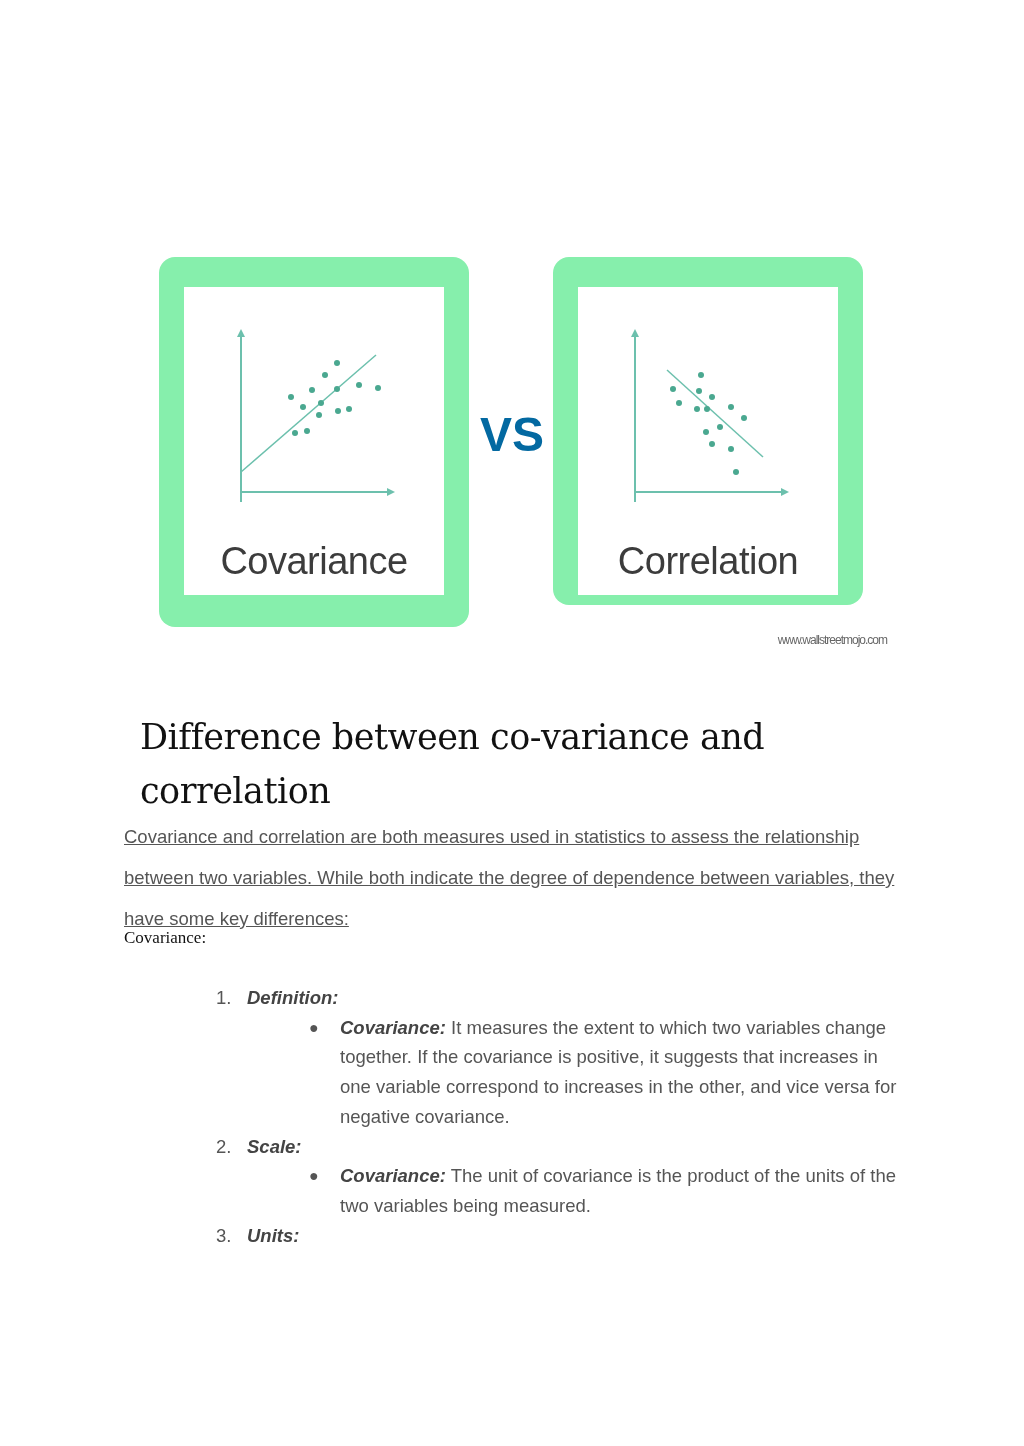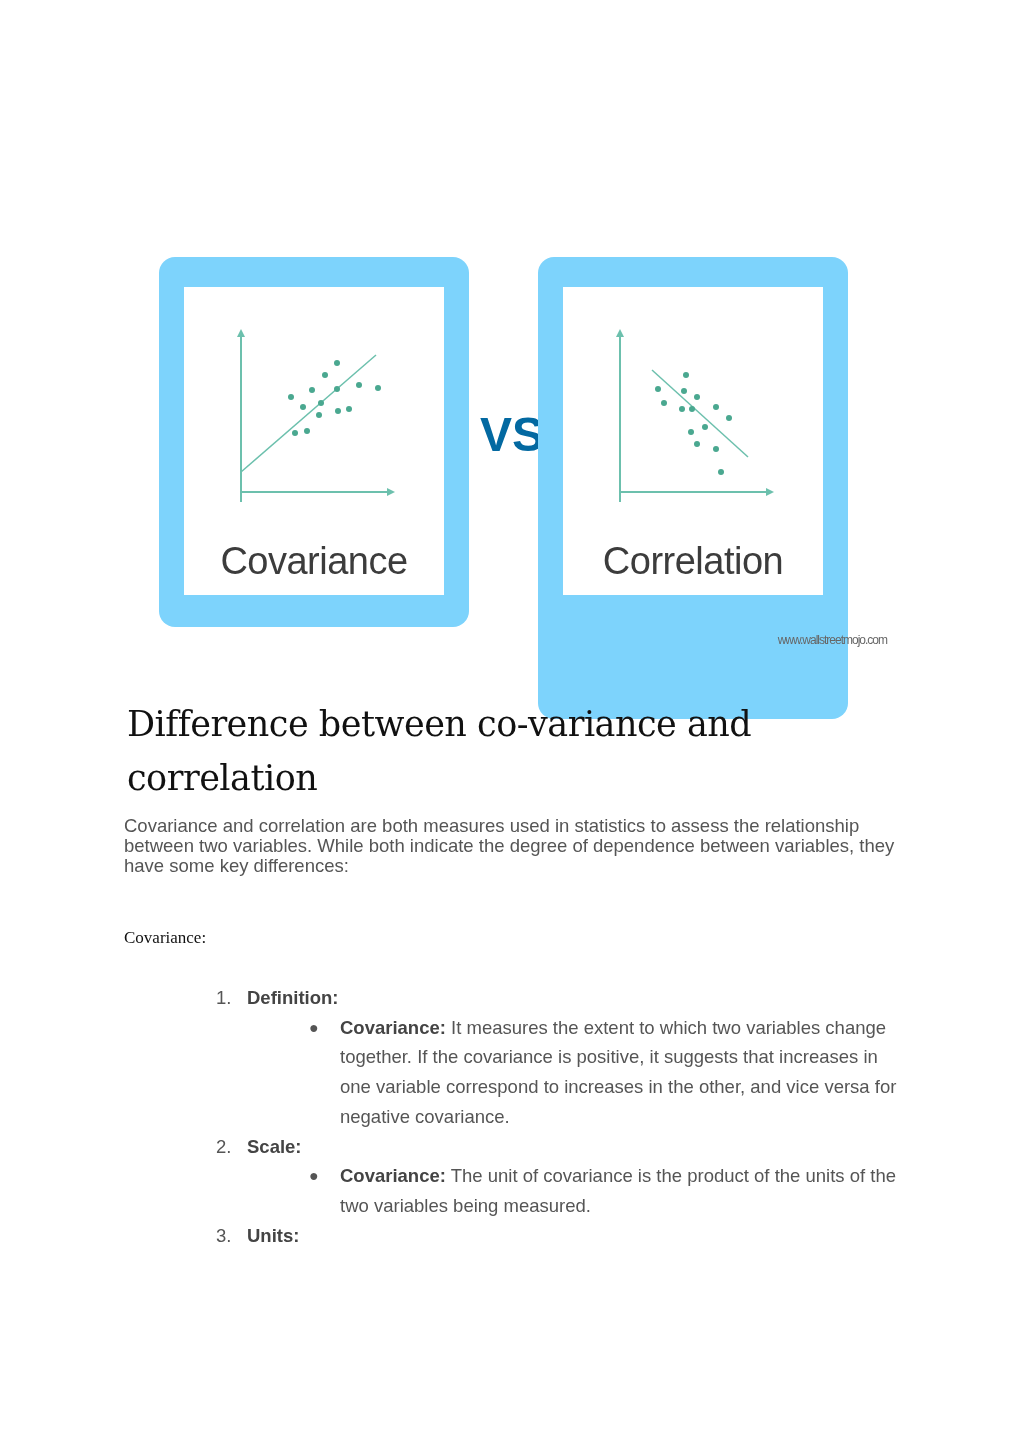--- a/index.html
+++ b/index.html
@@ -1,29 +1,29 @@
 <!DOCTYPE html>
 <html><head>
 <meta charset="utf-8">
 <style>
   html, body { margin:0; padding:0; background:#ffffff; }
   body { width:1024px; height:1446px; position:relative; overflow:hidden; }
   .figure { position:absolute; left:150px; top:250px; width:745px; height:410px; }
-  .card { position:absolute; background:#7dd3fc; border-radius:16px; }
+  .card { position:absolute; background:#86efac; border-radius:16px; }
   .card .inner { position:absolute; background:#ffffff; }
   .card-label { position:absolute; left:0; right:0; text-align:center; font-family:"Liberation Sans", sans-serif; font-size:38px; color:#3c3c3c; letter-spacing:-0.5px; }
   .vs { position:absolute; left:330px; top:157px; font-family:"Liberation Sans", sans-serif; font-weight:bold; font-size:48px; color:#0369a1; }
   .watermark { position:absolute; right:8px; top:383px; font-family:"Liberation Sans", sans-serif; font-size:12px; color:#666; letter-spacing:-1px; }
-  .title { position:absolute; left:124px; top:694px; width:760px; font-family:"DejaVu Serif", serif; font-size:35px; line-height:54px; color:#111; font-weight:normal; margin:3px; letter-spacing:-0.5px; }
-  .intro { position:absolute; left:124px; top:816px; width:780px; font-family:"Liberation Sans", sans-serif; font-size:18.5px; line-height:20px; color:#555; margin:0; }
+  .title { position:absolute; left:124px; top:694px; width:760px; font-family:"DejaVu Serif", serif; font-size:35px; line-height:54px; color:#111; font-weight:normal; margin:16px; letter-spacing:-0.5px; }
+  .intro { position:absolute; left:124px; top:816px; width:780px; font-family:"Liberation Sans", sans-serif; font-size:18.5px; line-height:41px; color:#555; margin:0;text-decoration:underline; }
   .subhead { position:absolute; left:124px; top:928px; font-family:"Liberation Serif", serif; font-size:17px; color:#111; }
   .list { position:absolute; left:0; top:983px; width:1024px; font-family:"Liberation Sans", sans-serif; font-size:18.5px; line-height:29.7px; color:#555; }
   .li { position:relative; padding-left:247px; }
   .num { position:absolute; left:216px; }
-  .b { font-weight:bold; color:#444; }
+  .b { font-weight:bold; color:#444;font-style:italic; }
   .sub { position:relative; padding-left:340px; width:560px; }
   .dot { position:absolute; left:309px; top:0; color:#555; font-size:16px; }
 </style>
 </head>
 <body>
 
 <div class="figure">
   <div class="card" style="left:9px; top:7px; width:310px; height:370px;">
     <div class="inner" style="left:25px; top:30px; width:260px; height:308px;"></div>
     <svg style="position:absolute; left:70px; top:70px;" width="180" height="180" viewBox="0 0 180 180">
@@ -49,21 +49,21 @@
           <circle cx="120" cy="82" r="3"></circle>
         <circle cx="66" cy="106" r="3"></circle>
           <circle cx="78" cy="104" r="3"></circle>
       </g>
     </svg>
     <div class="card-label" style="top:283px;">Covariance</div>
   </div>
 
   <div class="vs">VS</div>
 
-  <div class="card" style="left:388px; top:7px; width:310px; height:462px;">
+  <div class="card" style="left:403px; top:7px; width:310px; height:348px;">
     <div class="inner" style="left:25px; top:30px; width:260px; height:308px;"></div>
     <svg style="position:absolute; left:70px; top:70px;" width="180" height="180" viewBox="0 0 180 180">
       <g stroke="#6cc0ad" stroke-width="2" fill="#6cc0ad">
         <line x1="12" y1="175" x2="12" y2="8"></line>
         <polygon points="12,2 8,10 16,10" stroke="none"></polygon>
         <line x1="12" y1="165" x2="160" y2="165"></line>
         <polygon points="166,165 158,161 158,169" stroke="none"></polygon>
         <line x1="44" y1="43" x2="140" y2="130" stroke-width="1.5"></line>
       </g>
       <g fill="#4aa890">

